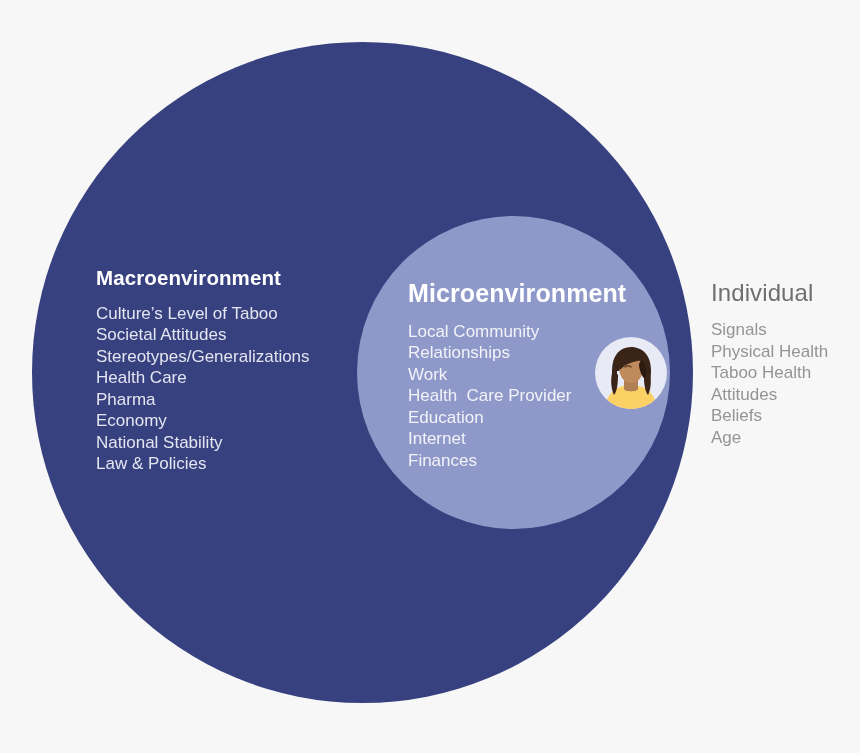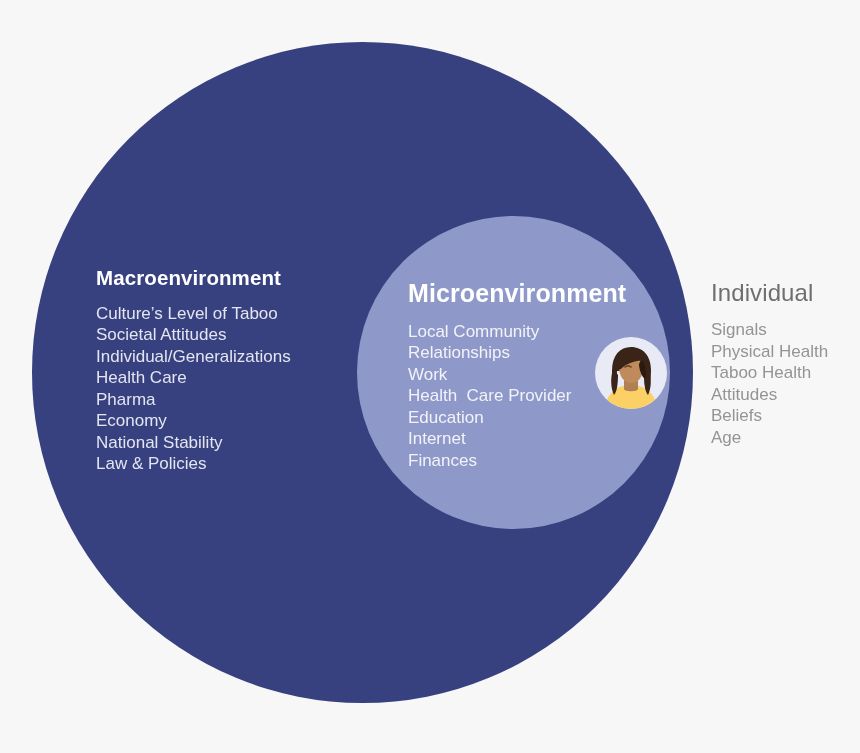--- a/index.html
+++ b/index.html
@@ -124,21 +124,21 @@
 
   <div class="circle-macro"></div>
 
   <div class="circle-micro"></div>
 
   <div class="block" id="macro-block">
     <h2>Macroenvironment</h2>
     <ul>
       <li>Culture’s Level of Taboo</li>
       <li>Societal Attitudes</li>
-      <li>Individual/Generalizations</li>
+      <li>Stereotypes/Generalizations</li>
       <li>Health Care</li>
       <li>Pharma</li>
       <li>Economy</li>
       <li>National Stability</li>
       <li>Law &amp; Policies</li>
     </ul>
   </div>
 
   <div class="block" id="micro-block">
     <h2>Microenvironment</h2>

